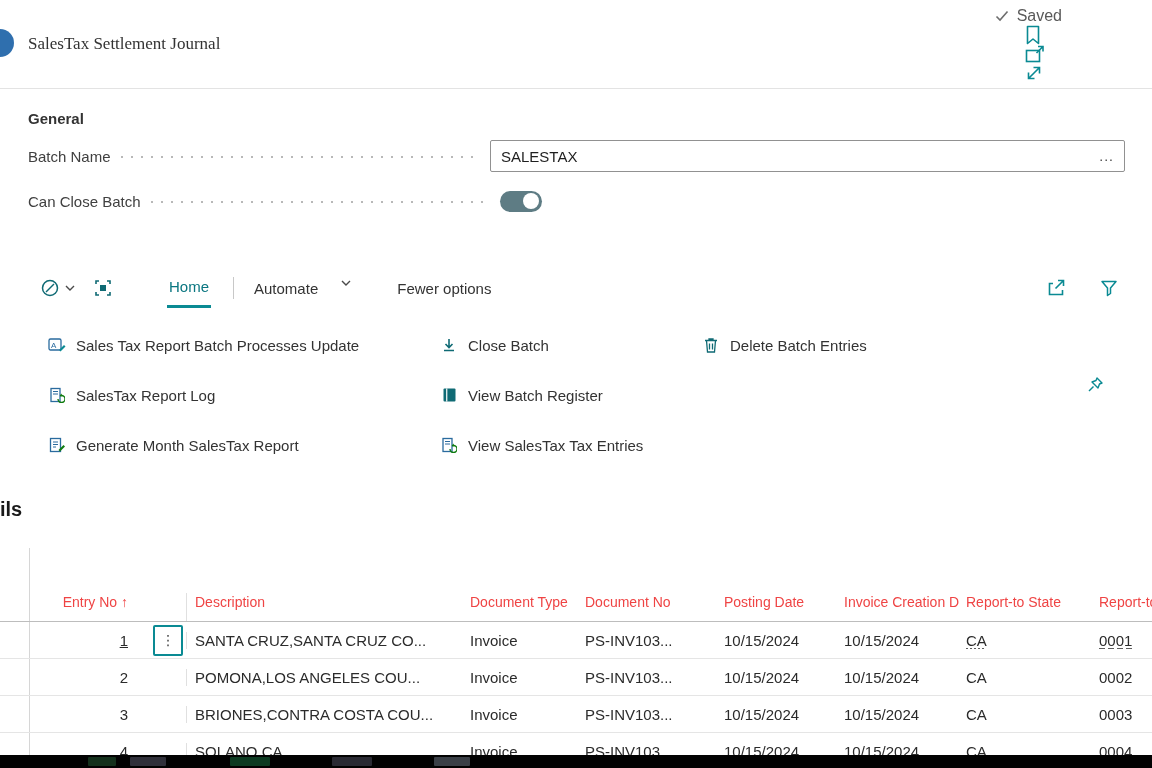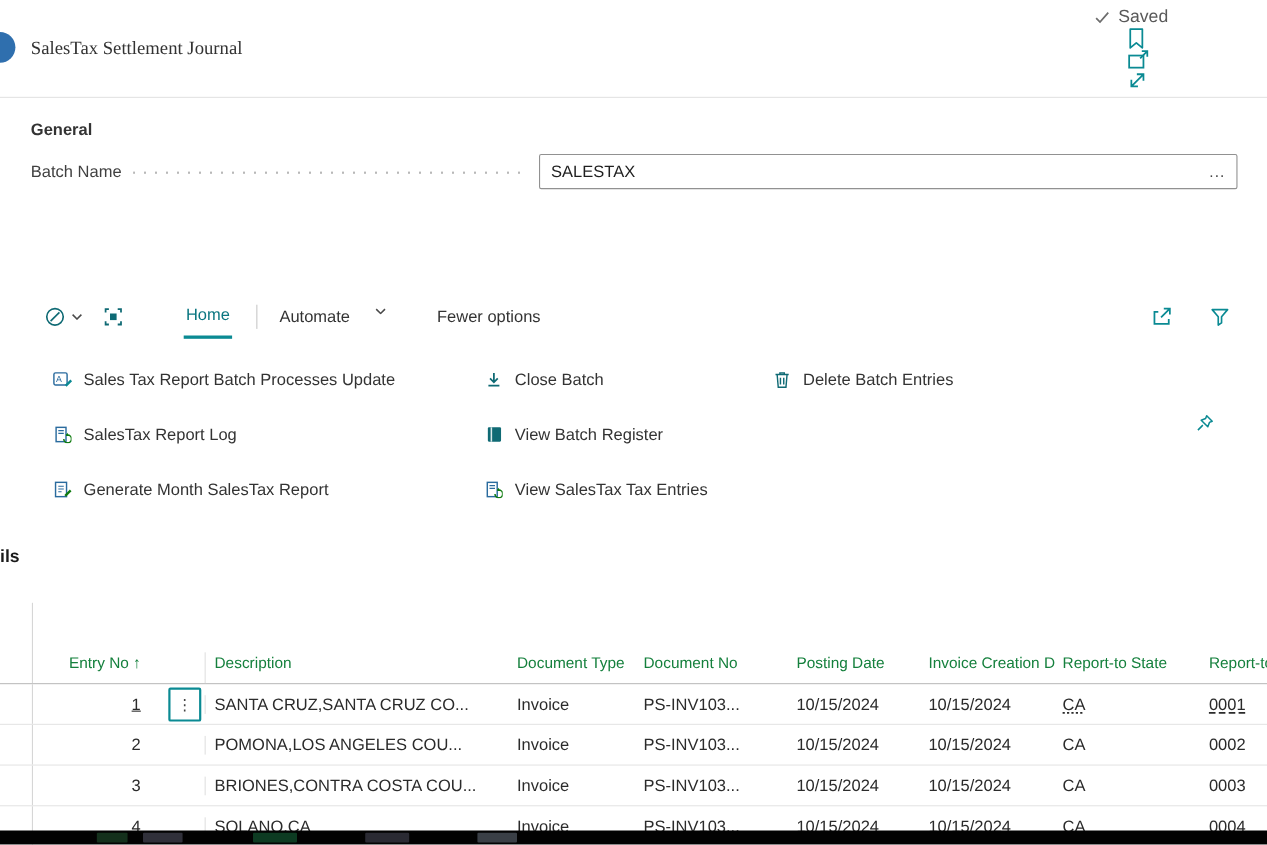--- a/index.html
+++ b/index.html
@@ -47,25 +47,25 @@
 
   
   .actions { position:absolute; left:48px; top:320px; width:1072px; display:grid;
              grid-template-columns:392px 262px 1fr; grid-auto-rows:50px; align-items:center; }
   .action { display:flex; align-items:center; gap:10px; font-size:15px; color:#333;
             background:none; border:none; cursor:pointer; text-align:left; white-space:nowrap; }
   .action .aicon { display:inline-flex; width:18px; justify-content:center; }
   .pin-btn { position:absolute; right:16px; top:56px; background:none; border:none; cursor:pointer; }
 
   
-  .details-title { position:absolute; left:0; top:498px; font-size:16px; font-weight:700; color:#1a1a1a; }
+  .details-title { position:absolute; left:0; top:498px; font-size:20px; font-weight:700; color:#1a1a1a; }
 
   
   .grid { position:absolute; left:0; top:548px; width:1152px; font-size:15px; }
-  .grid-header { display:flex; align-items:flex-end; height:74px; border-bottom:1px solid #bdbdbd; color:#15803d; font-size:14px; }
+  .grid-header { display:flex; align-items:flex-end; height:74px; border-bottom:1px solid #bdbdbd; color:#ef4444; font-size:14px; }
   .hc { padding-bottom:9px; white-space:pre-line; line-height:1.35; overflow:hidden; }
   .grid-row { display:flex; align-items:center; height:37px; border-bottom:1px solid #e5e5e5; color:#2b2b2b; }
   .c0 { width:30px; align-self:stretch; border-right:1px solid #d6d6d6; }
   .c1 { width:120px; text-align:right; padding-right:22px; }
   .c2 { width:36px; display:flex; justify-content:center; align-items:center; }
   .c3 { width:276px; padding-left:8px; white-space:nowrap; overflow:hidden; }
   .c4 { width:116px; padding-left:8px; white-space:nowrap; overflow:hidden; }
   .c5 { width:118px; padding-left:7px; white-space:nowrap; overflow:hidden; }
   .c6 { width:120px; padding-left:7px; white-space:nowrap; overflow:hidden;margin-left:21px; }
   .c7 { width:122px; padding-left:7px; white-space:nowrap; overflow:hidden; }
@@ -129,20 +129,28 @@
 
     <div class="field-row">
       <span class="field-label">Batch Name</span>
       <span class="leader"></span>
       <div class="text-input">
         <span class="input-value">SALESTAX</span>
         <button class="ellipsis-btn">...</button>
       </div>
     </div>
 
+    <div class="field-row">
+      <span class="field-label">Can Close Batch</span>
+      <span class="leader"></span>
+      <button class="toggle on">
+        <span class="knob"></span>
+      </button>
+      <span class="toggle-spacer"></span>
+    </div>
   </section>
 
   <div class="toolbar">
     <button class="tb-icon">
       <svg width="21" height="20" viewBox="0 0 21 20">
           <circle cx="10" cy="10" r="7.5" fill="none" stroke="#0f6a74" stroke-width="1.5"></circle>
           <path d="M6 14 L14 6" stroke="#0f6a74" stroke-width="1.5"></path>
         </svg>
       <svg width="10" height="6" viewBox="0 0 10 6">
           <path d="M1 1 L5 5 L9 1" fill="none" stroke="#4a4a4a" stroke-width="1.4"></path>

